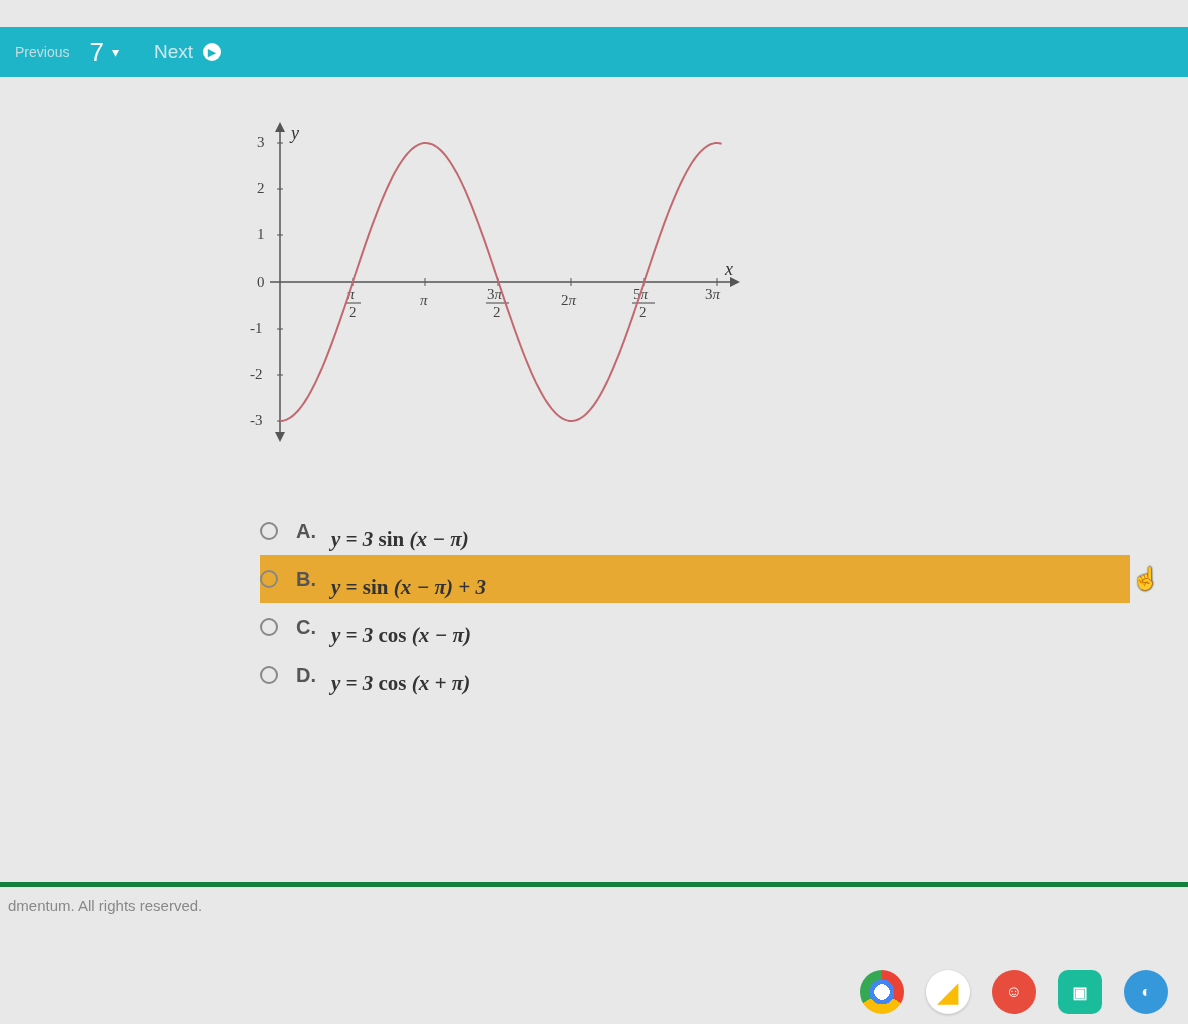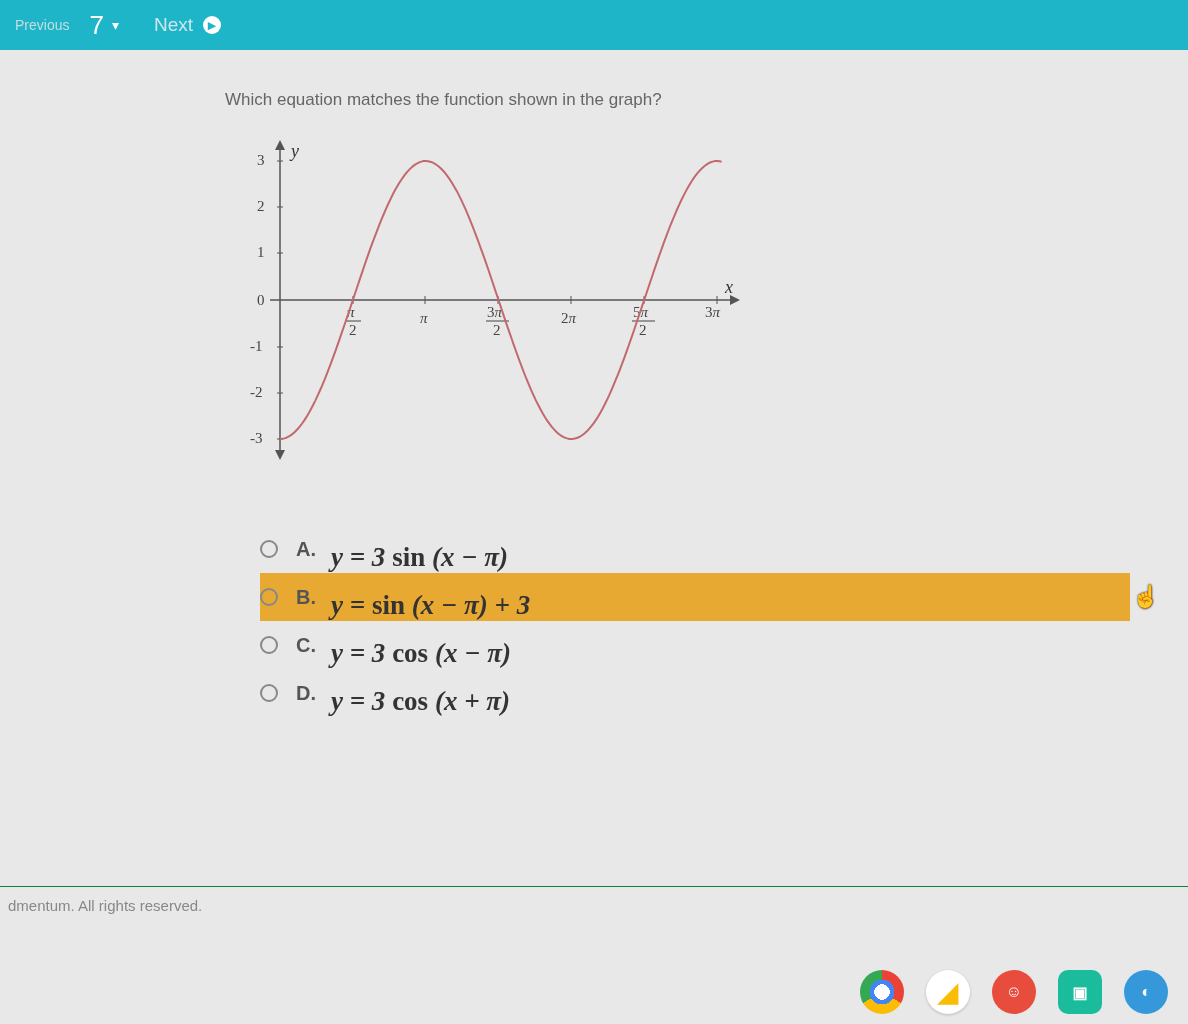--- a/index.html
+++ b/index.html
@@ -11,20 +11,21 @@
       overflow: hidden;
       position: relative;
     }
     .header {
       background: #1fb5c9;
       height: 50px;
       display: flex;
       align-items: center;
       padding: 0 15px;
       color: #fff;
+      margin-top: 27px;
     }
     .prev-label {
       color: #c5dde0;
       font-size: 14px;
       margin-right: 20px;
     }
     .question-num {
       font-size: 26px;
       font-weight: 300;
       margin-right: 8px;
@@ -83,21 +84,21 @@
       margin-right: 18px;
       flex-shrink: 0;
     }
     .opt-letter {
       width: 35px;
       font-weight: 600;
       color: #555;
     }
     .opt-eq {
       font-family: 'Times New Roman', serif;
-      font-size: 27px;
+      font-size: 21px;
       font-style: italic;
       font-weight: 600;
       margin-top: 16px;
     }
     .opt-eq .fn { font-style: normal; }
     .highlighted {
       background: #e8a932;
       width: 870px;
       padding-right: 30px;
     }
@@ -111,21 +112,21 @@
       text-shadow: 0 0 2px #000;
     }
     .footer {
       position: absolute;
       bottom: 110px;
       left: 0;
       width: 100%;
       color: #888;
       font-size: 15px;
       padding: 10px 0 0 8px;
-      border-top: 1px solid #15803d;
+      border-top: 5px solid #15803d;
     }
     .taskbar {
       position: absolute;
       bottom: 10px;
       right: 20px;
       display: flex;
       gap: 22px;
       align-items: center;
     }
     .tb-icon {
@@ -147,21 +148,20 @@
 
 <div class="header">
   <span class="prev-label">Previous</span>
   <span class="question-num">7</span>
   <span class="chev">▾</span>
   <span class="next-label">Next</span>
   <span class="next-icon">▶</span>
 </div>
 
 <div class="content-wrap">
-  <div class="question-text">Which equation matches the function shown in the graph?</div>
 
   <div class="graph-box">
     <svg width="520" height="330" viewBox="0 0 520 330">
 
       <line x1="55" y1="10" x2="55" y2="320" stroke="#555" stroke-width="1.5"></line>
       <polygon points="55,5 50,15 60,15" fill="#555"></polygon>
       <polygon points="55,325 50,315 60,315" fill="#555"></polygon>
 
       <line x1="45" y1="165" x2="510" y2="165" stroke="#555" stroke-width="1.5"></line>
       <polygon points="515,165 505,160 505,170" fill="#555"></polygon>

